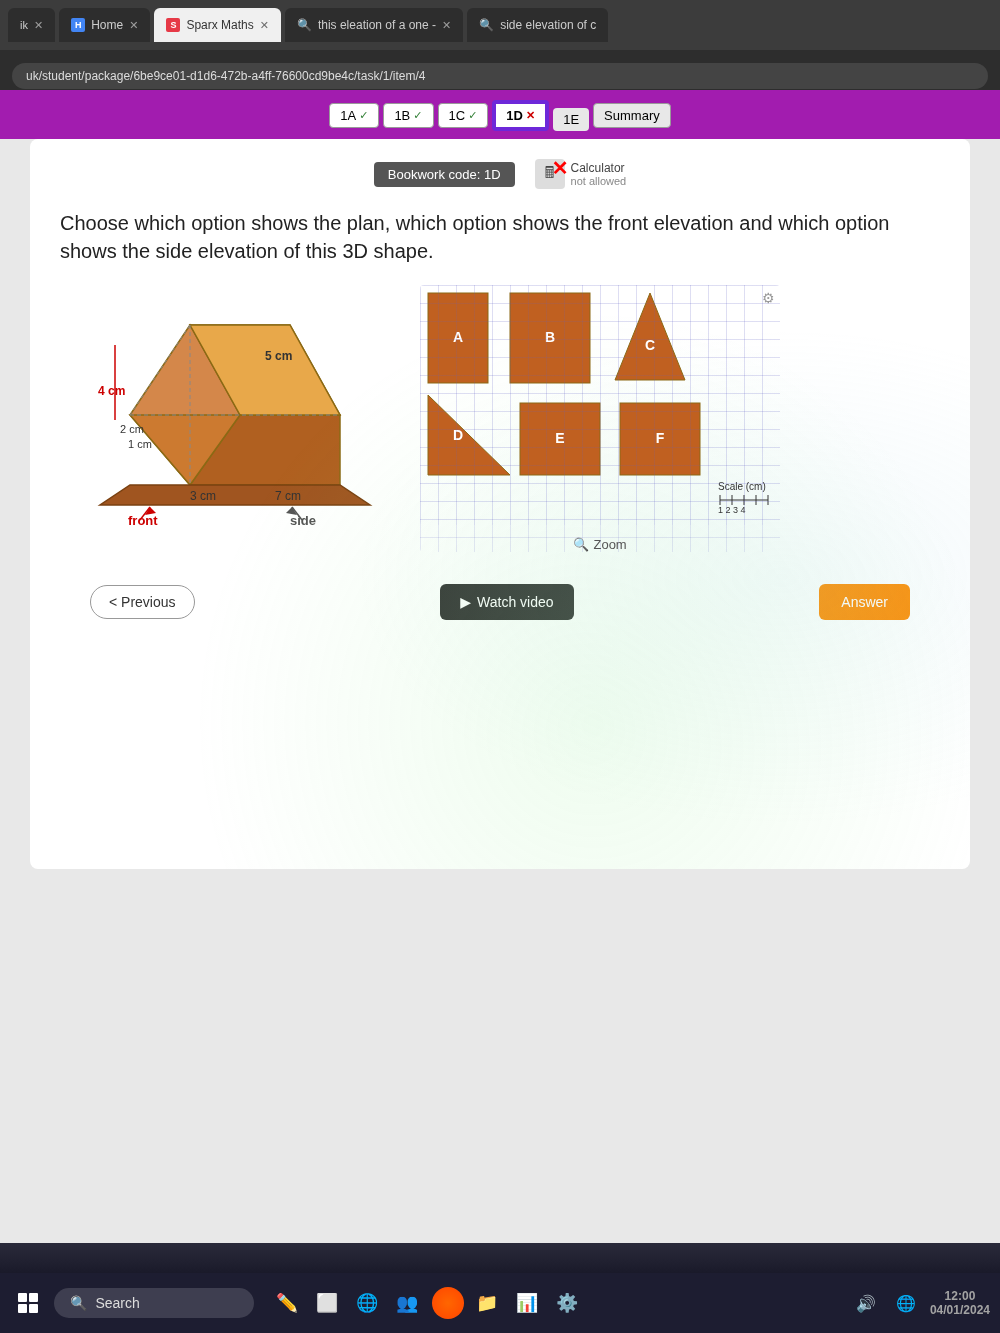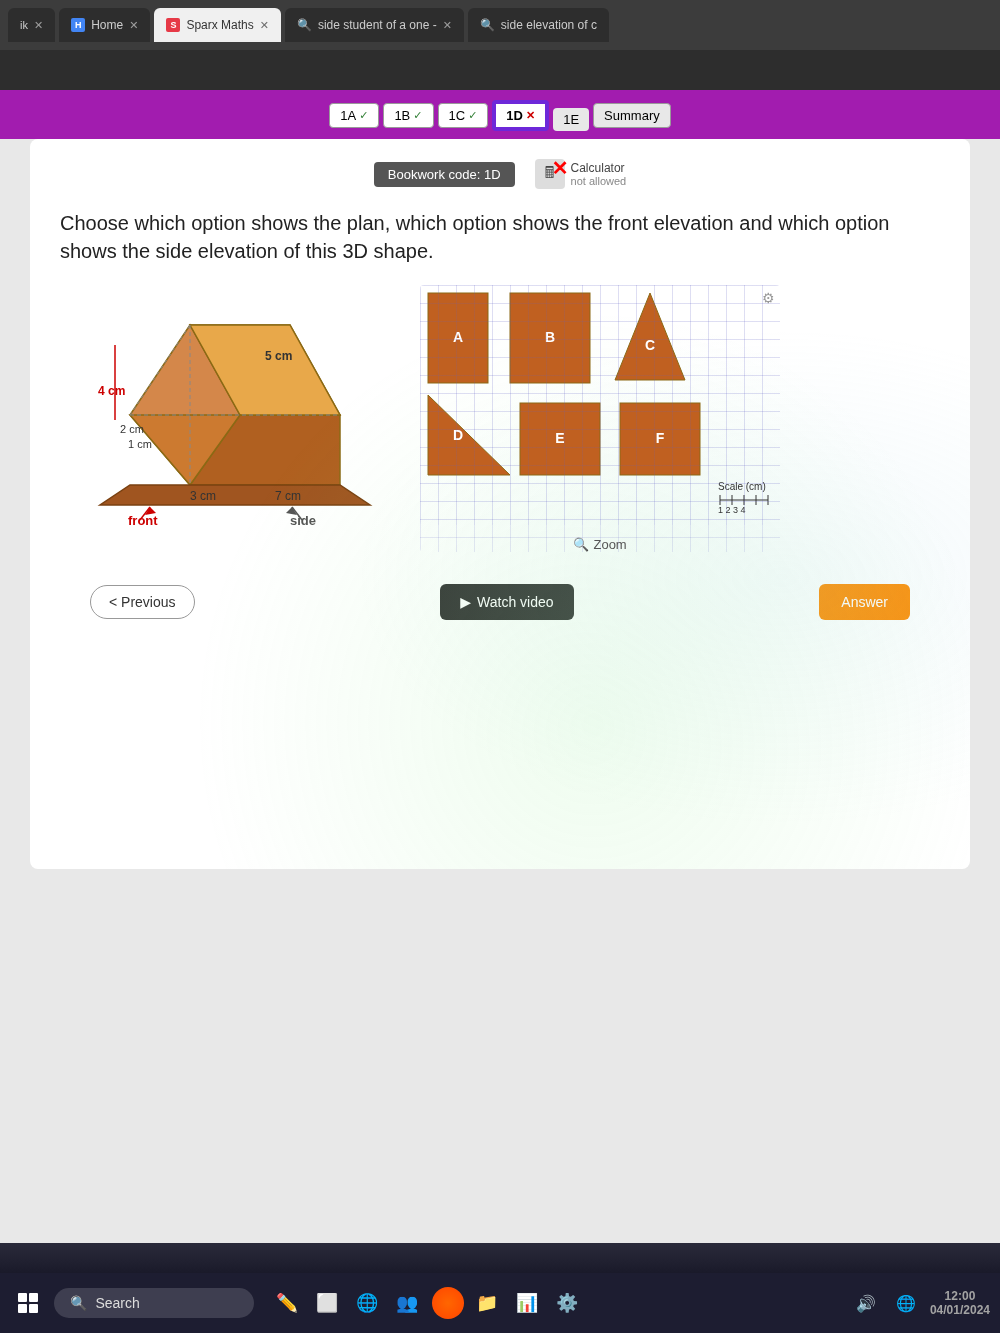--- a/index.html
+++ b/index.html
@@ -351,28 +351,31 @@
     </div>
 
     <div class="tab active">
       <span class="favicon sparx">S</span>
       <span>Sparx Maths</span>
       <span class="close-x">✕</span>
     </div>
 
     <div class="tab">
       <span>🔍</span>
-      <span>side student of a one -</span>
+      <span>this eleation of a one -</span>
       <span class="close-x">✕</span>
     </div>
 
     <div class="tab">
       <span>🔍</span>
       <span>side elevation of c</span>
     </div>
+  </div>
+  <div class="address-bar">
+    <div class="url-box">uk/student/package/6be9ce01-d1d6-472b-a4ff-76600cd9be4c/task/1/item/4</div>
   </div>
 </div>
 
 <div class="page-content">
 
   <div class="task-tabs">
     <div class="task-tab">
       <span>1A</span>
       <span class="check">✓</span>
     </div>

